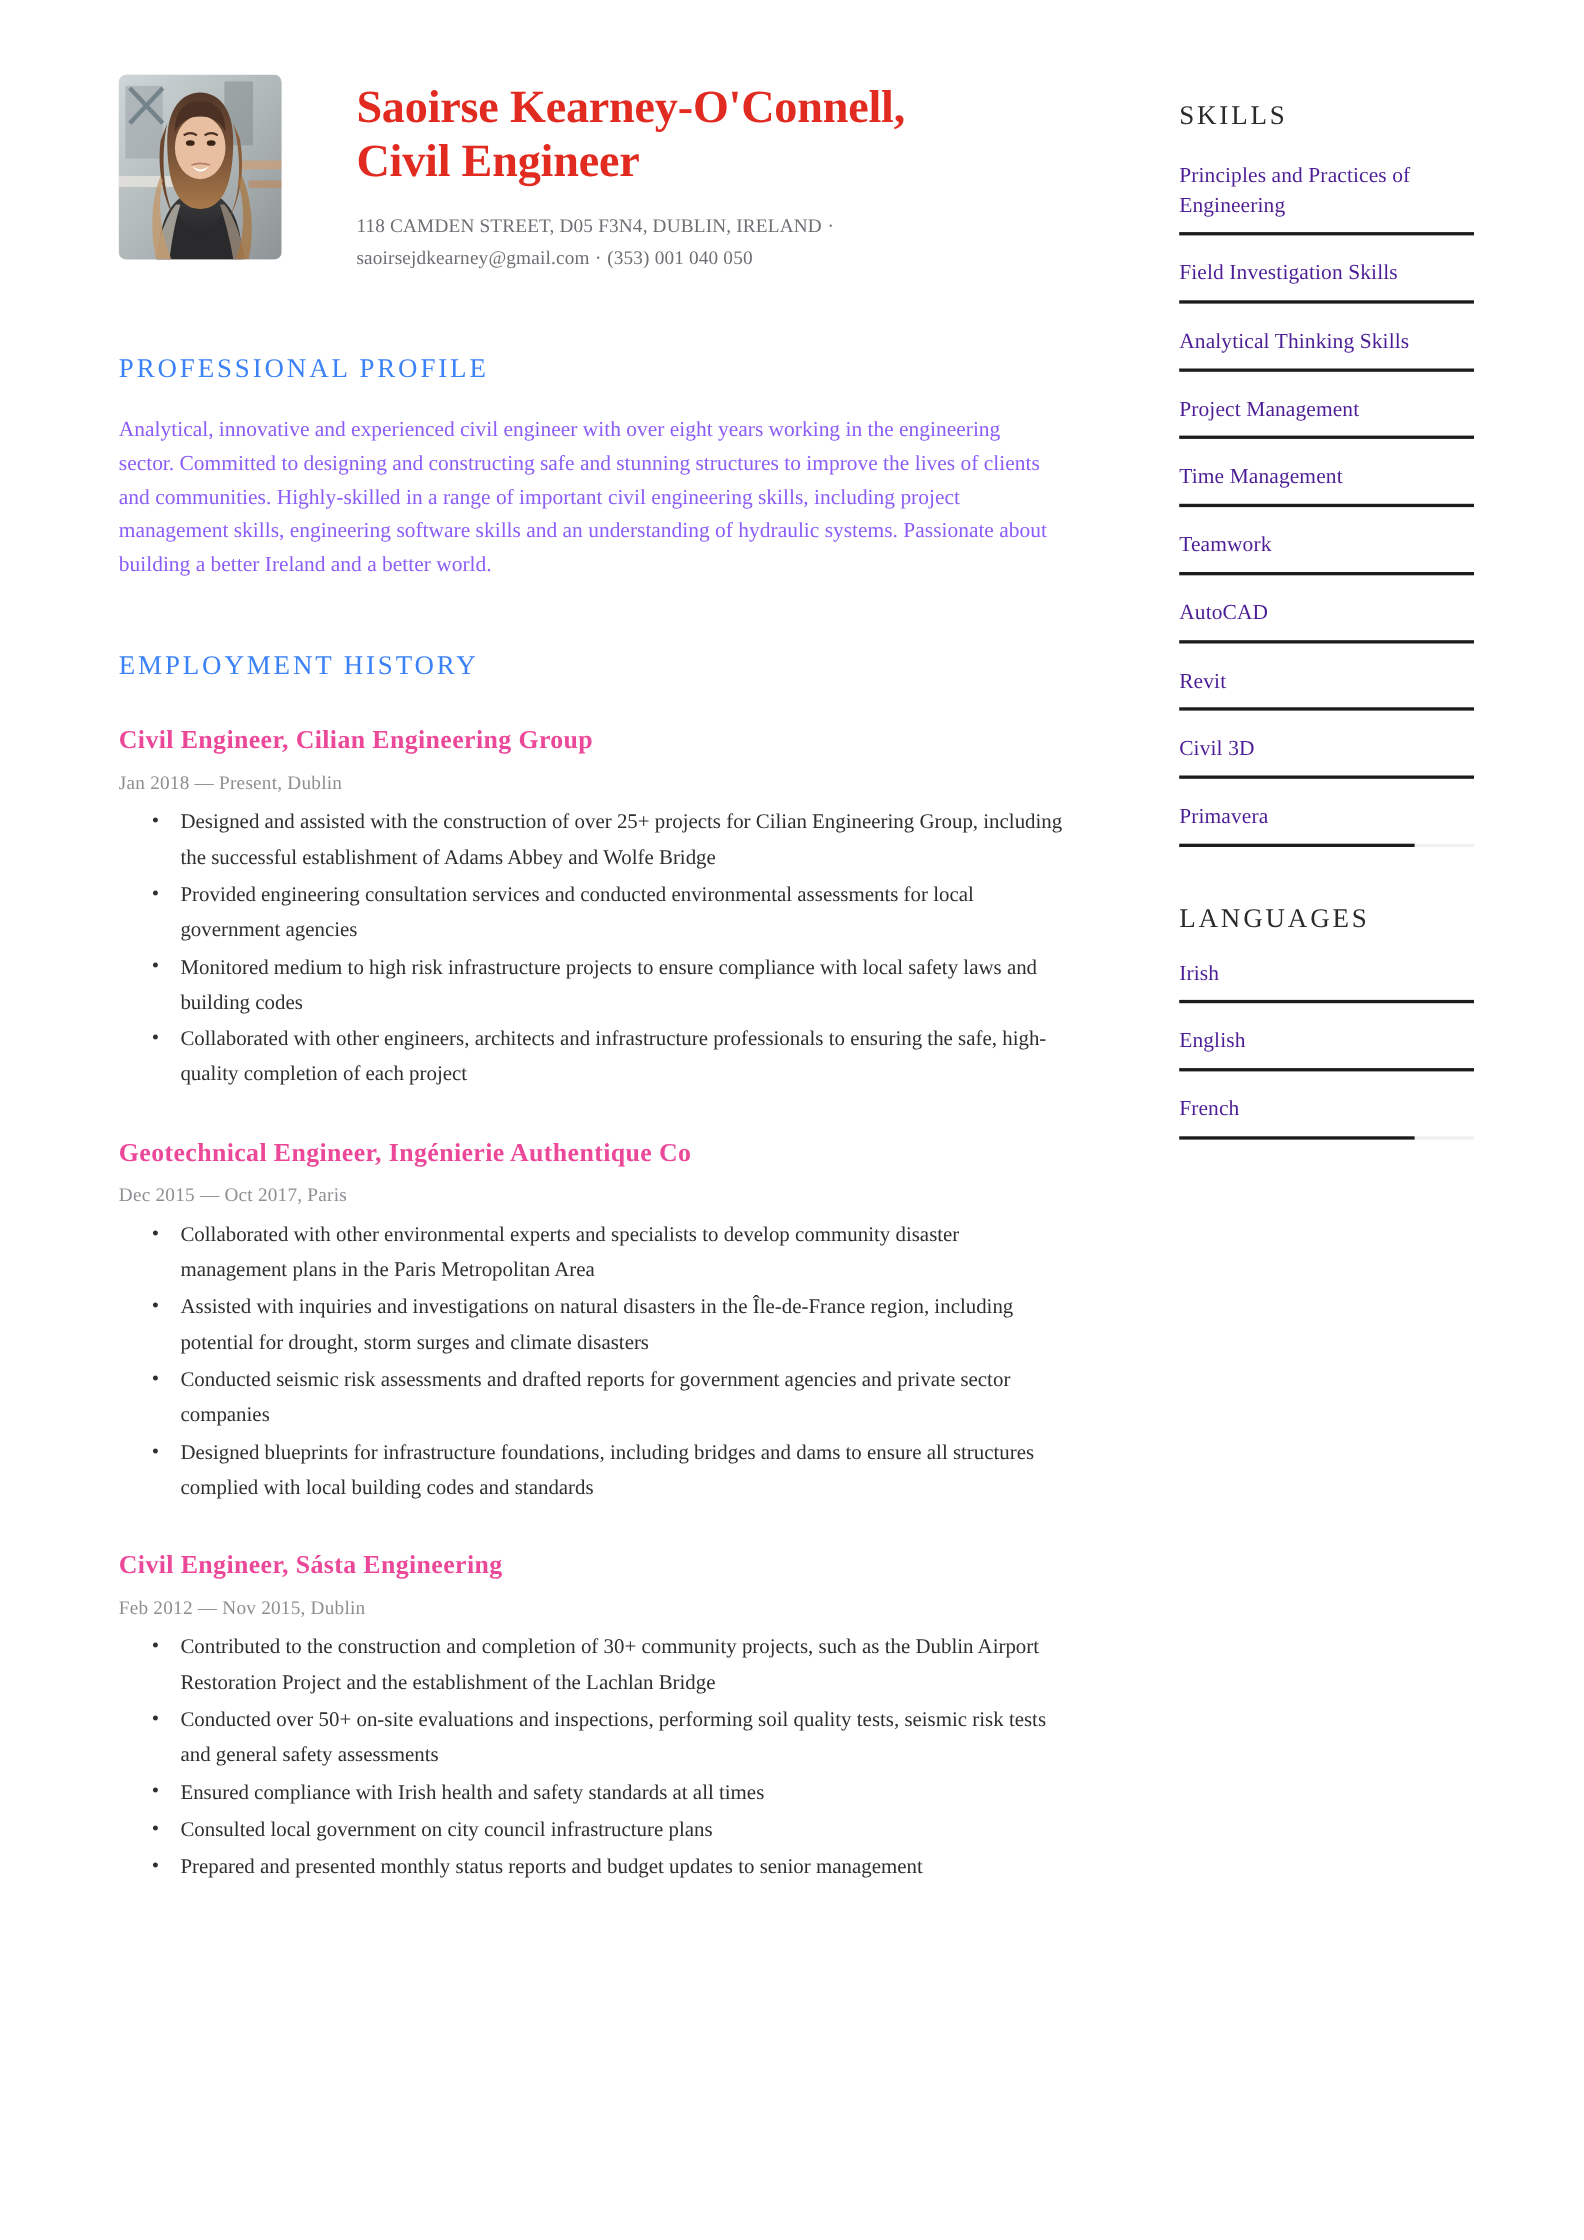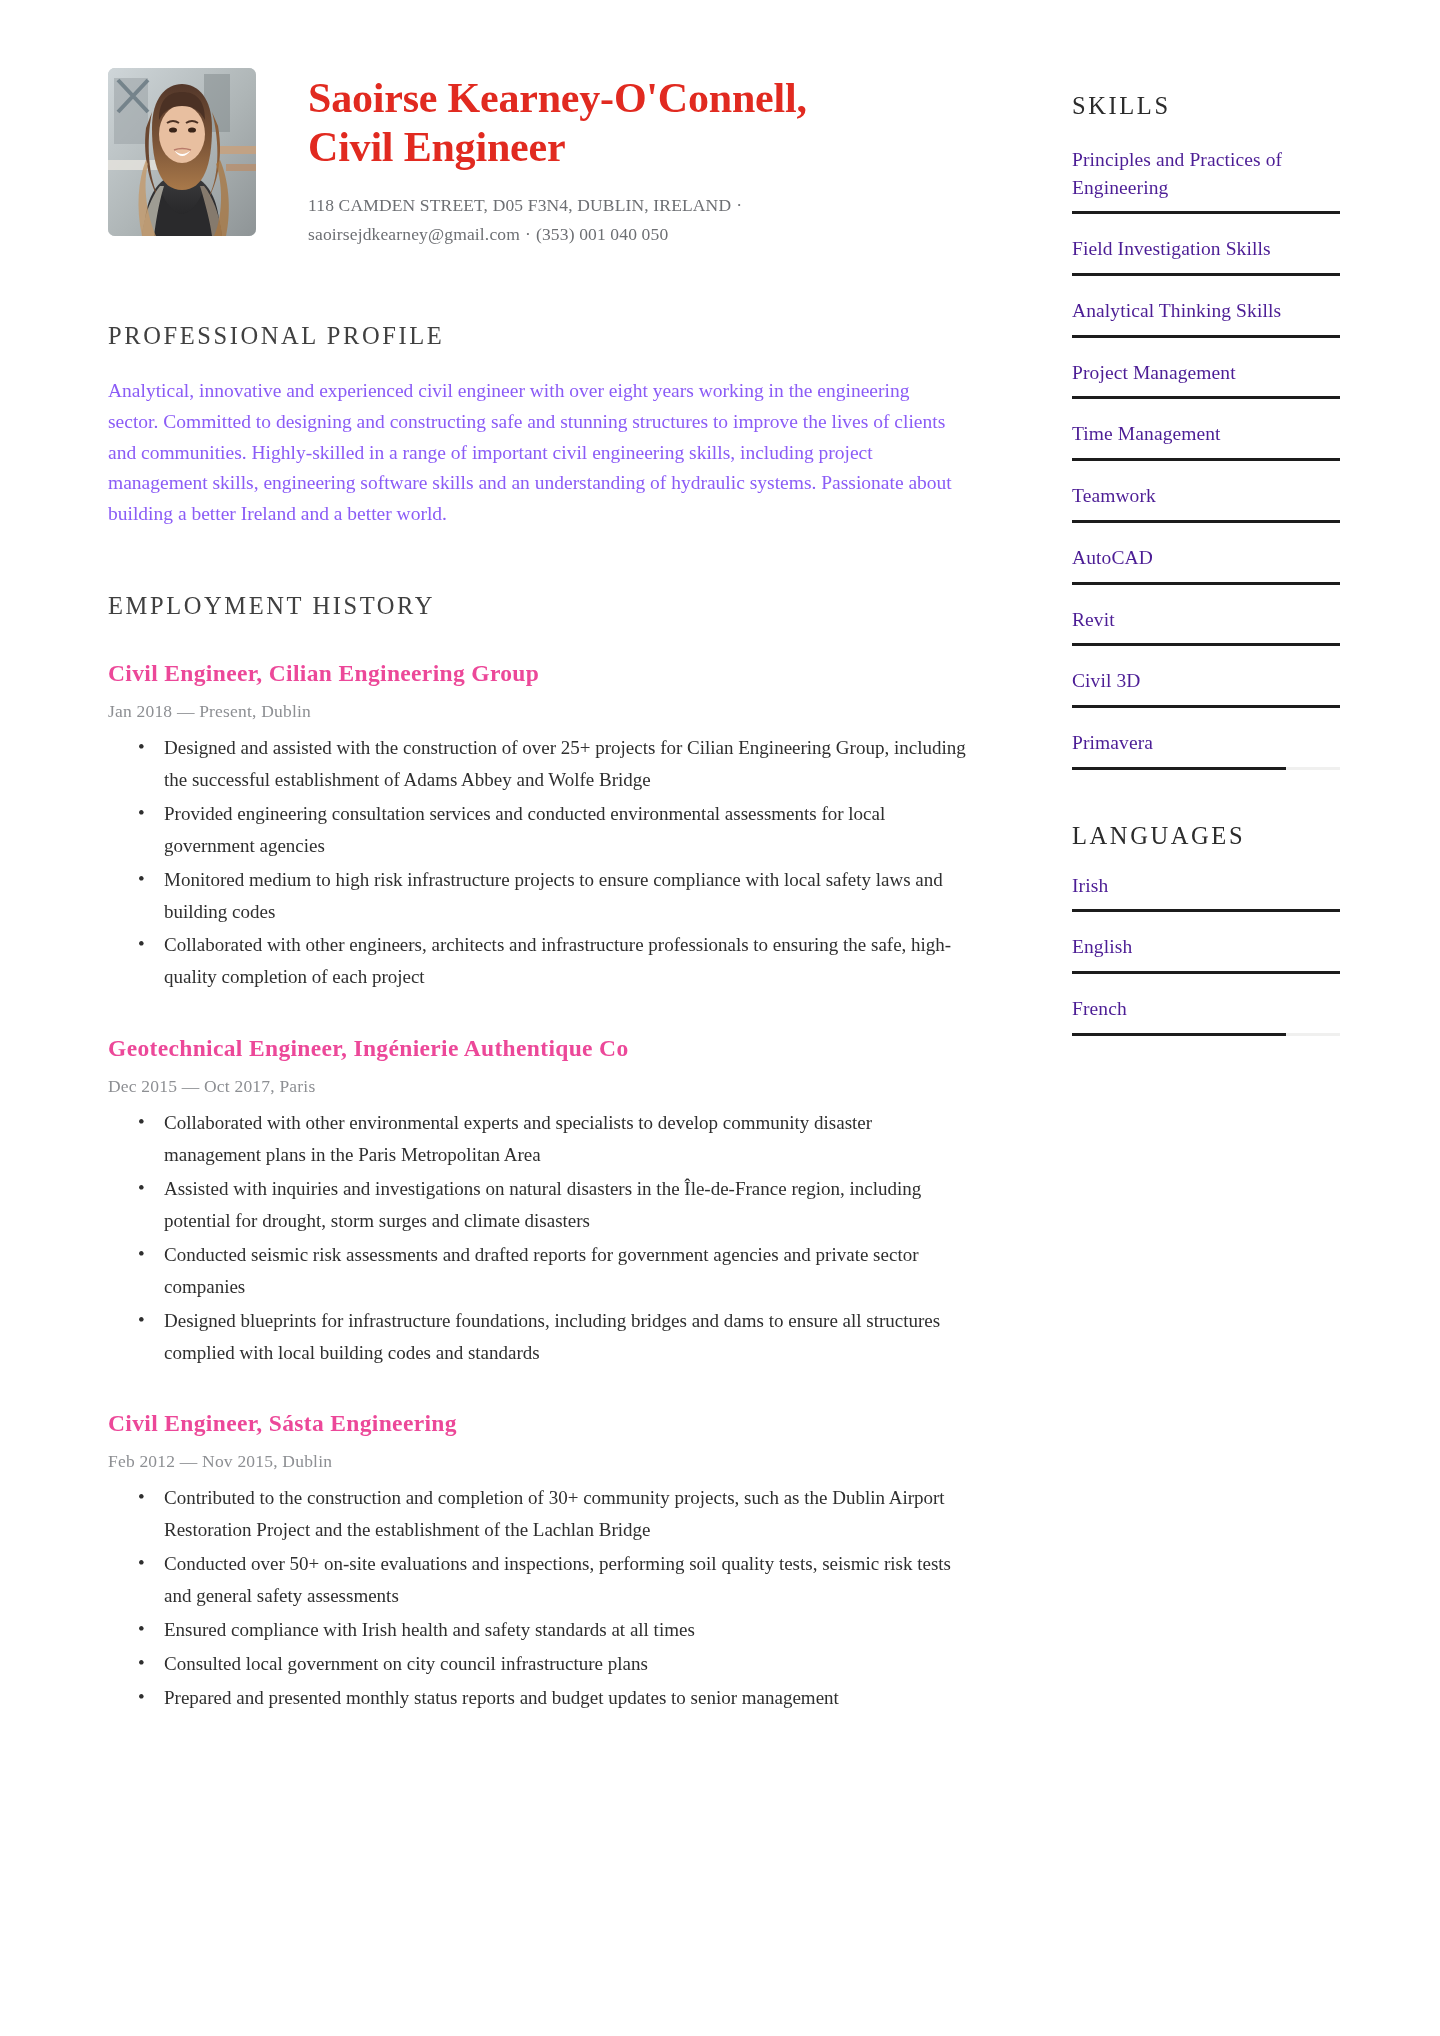--- a/index.html
+++ b/index.html
@@ -40,21 +40,21 @@
     height: 168px;
     border-radius: 7px;
     flex: 0 0 148px;
     overflow: hidden;
     position: relative;
     background: #bfc4c7;
   }
   .photo svg { display: block; width: 100%; height: 100%; }
 
   .header-text {
-    margin-left: 52px;
+    margin-left: 68px;
     padding-top: 6px;
   }
 
   .name-title {
     color: #e12a20;
     font-size: 42px;
     font-weight: bold;
     line-height: 1.16;
     letter-spacing: -0.2px;
     white-space: pre-line;
@@ -73,21 +73,21 @@
   .main-col {
     position: absolute;
     left: 108px;
     top: 322px;
     width: 860px;
   }
 
   .section-heading {
     font-size: 24.5px;
     letter-spacing: 2.6px;
-    color: #404040;
+    color: #3b82f6;
     font-weight: normal;
     text-transform: uppercase;
   }
 
   .profile-body {
     margin-top: 26px;
     font-size: 19.5px;
     line-height: 1.58;
     color: #8b5cf6;
     width: 845px;

